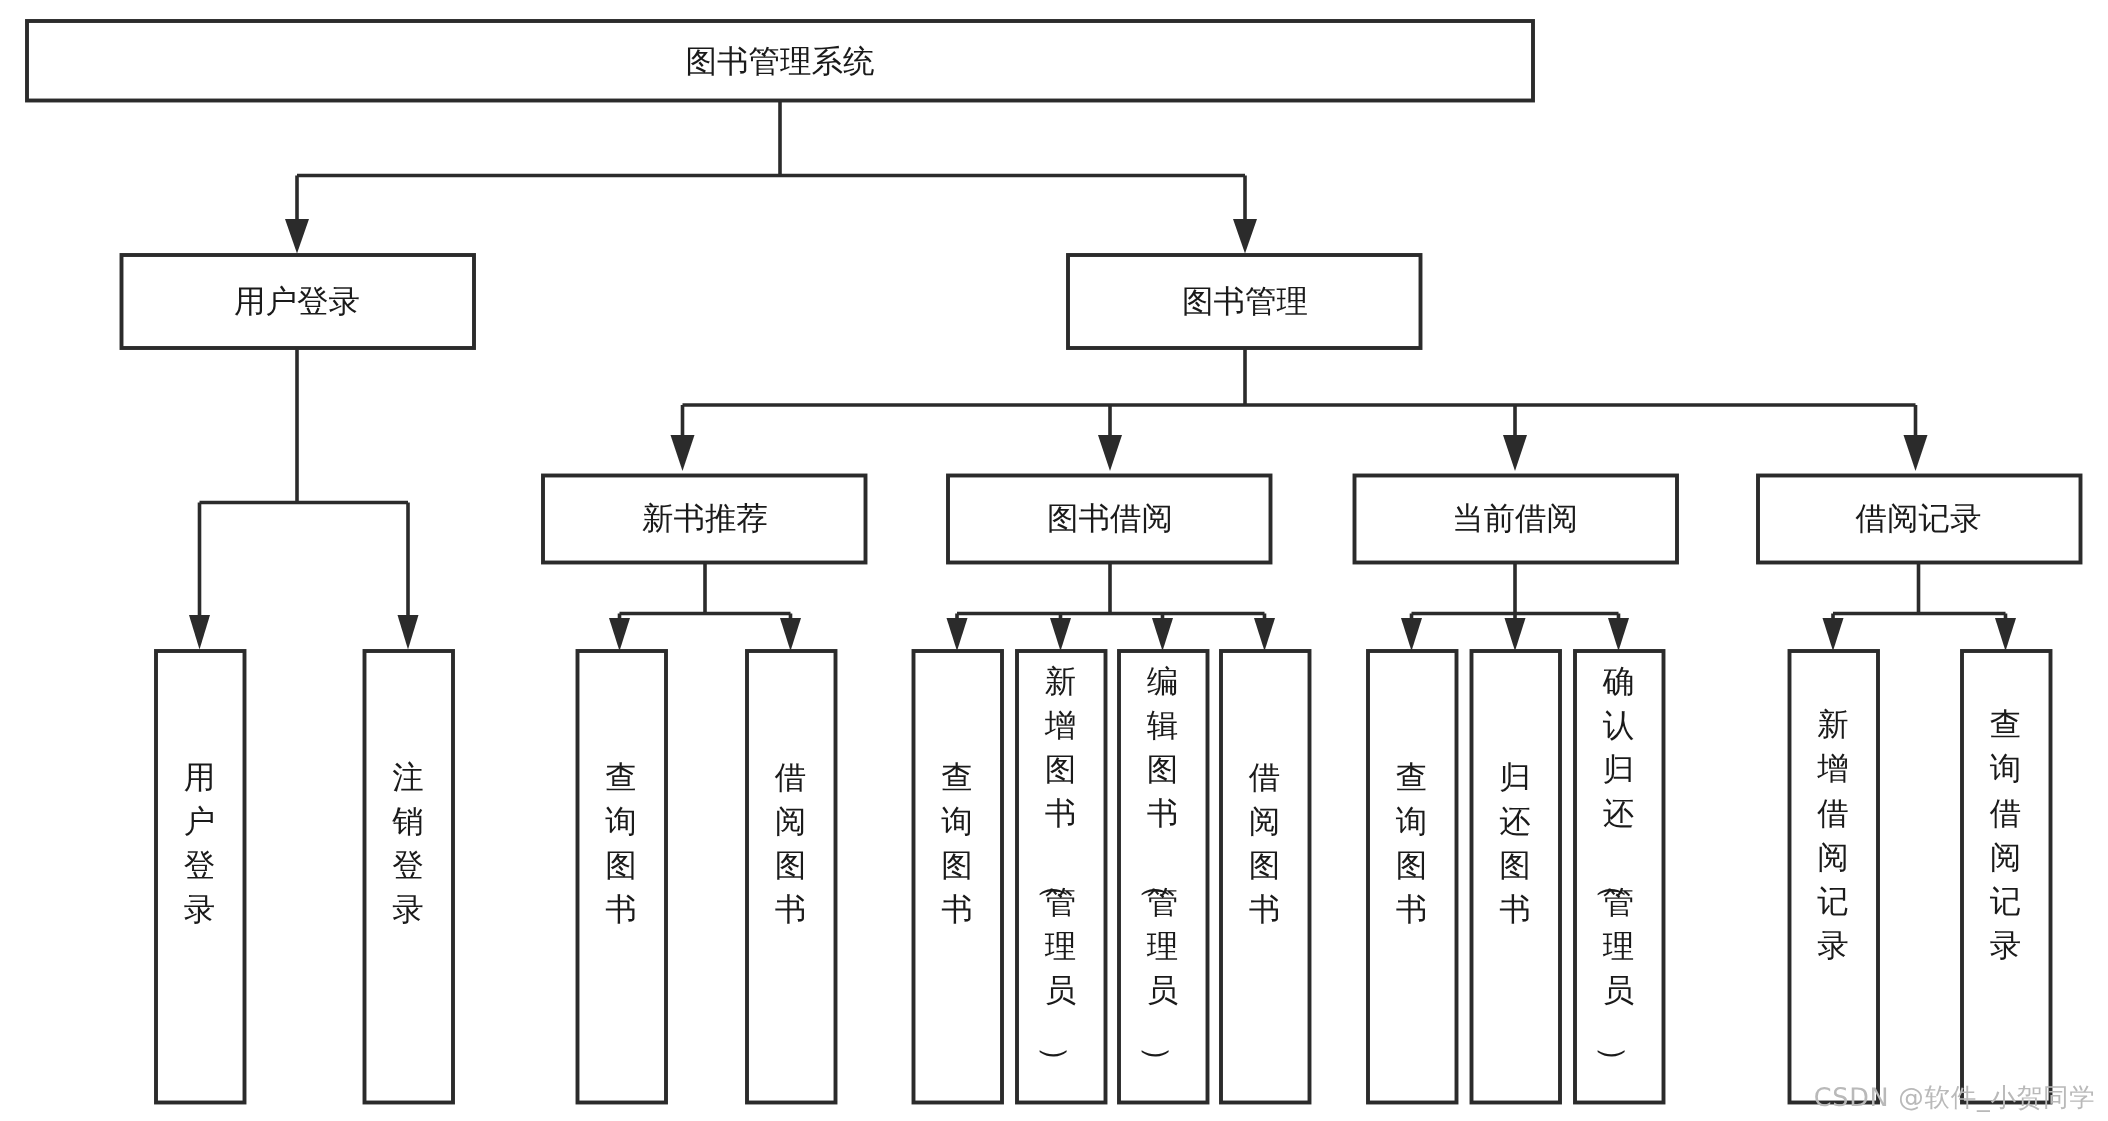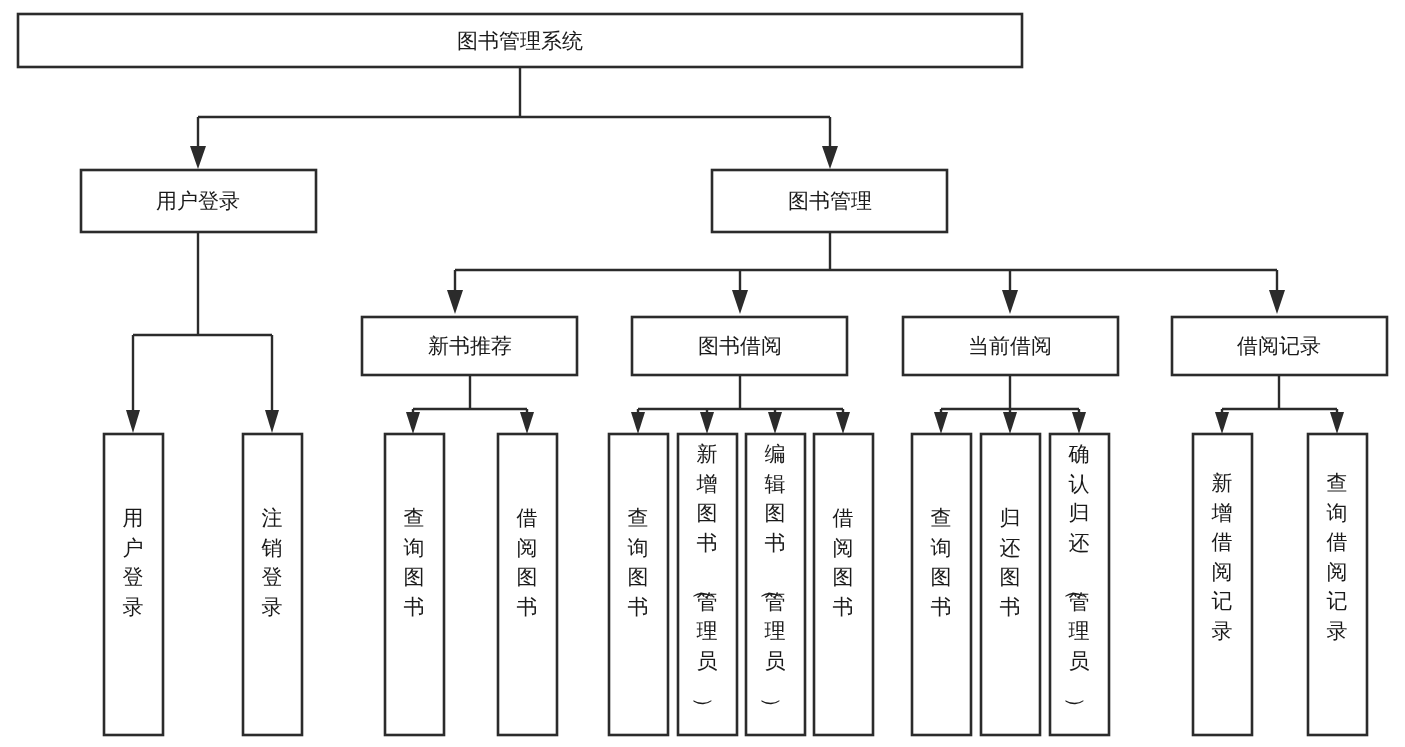--- a/index.html
+++ b/index.html
@@ -239,14 +239,15 @@
       <text class="box-label-v" x="1222" y="490"><tspan x="1222" y="490">新</tspan><tspan x="1222" y="519.5">增</tspan><tspan x="1222" y="549">借</tspan><tspan x="1222" y="578.5">阅</tspan><tspan x="1222" y="608">记</tspan><tspan x="1222" y="637.5">录</tspan></text>
     </g>
 
     <g>
       <rect class="box-rect" x="1308" y="434" width="59" height="301"></rect>
       <text class="box-label-v" x="1337" y="490"><tspan x="1337" y="490">查</tspan><tspan x="1337" y="519.5">询</tspan><tspan x="1337" y="549">借</tspan><tspan x="1337" y="578.5">阅</tspan><tspan x="1337" y="608">记</tspan><tspan x="1337" y="637.5">录</tspan></text>
     </g>
 
   </svg>
 
+  <div class="watermark">CSDN @软件_小贺同学</div>
 
 </div>
 
 </body></html>

